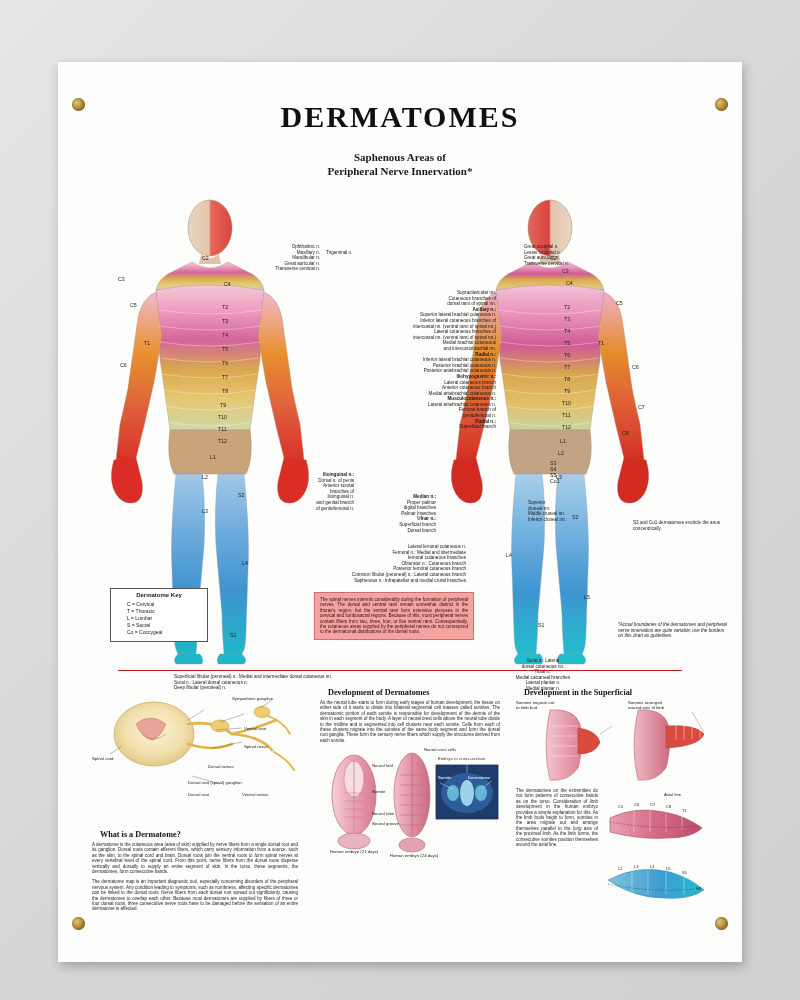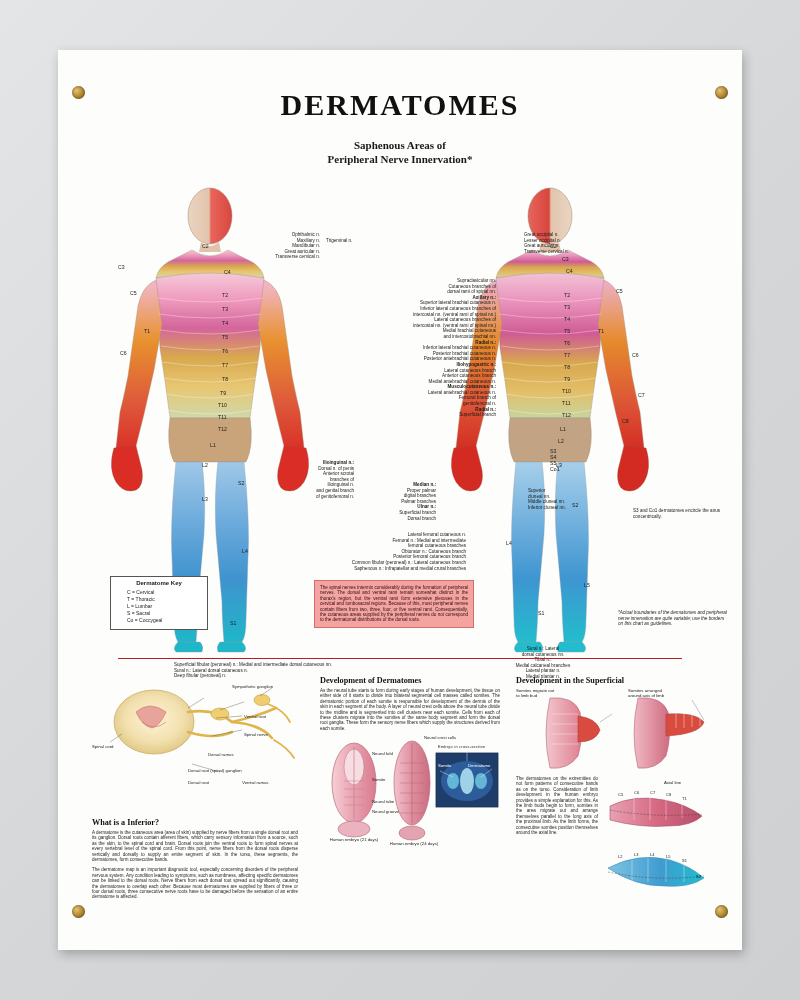--- a/index.html
+++ b/index.html
@@ -14,21 +14,21 @@
   #stage {
     position: relative;
     width: 800px;
     height: 1000px;
     background: linear-gradient(135deg,#e4e5e6 0%, #d5d6d8 55%, #cfd0d2 100%);
   }
   
   #poster {
     position: absolute;
     left: 58px;
-    top: 50px;
+    top: 62px;
     width: 684px;
     height: 900px;
     background: #fdfdfb;
     box-shadow: 2px 4px 10px rgba(0,0,0,0.25);
   }
   .grommet {
     position: absolute;
     width: 13px;
     height: 13px;
     border-radius: 50%;
@@ -179,20 +179,21 @@
     width: 684px;
     height: 284px;
   }
   .panel { position: absolute; }
   .ph {
     font-family: "Liberation Serif", serif;
     font-weight: bold;
     font-size: 8.2px;
     color: #111;
     margin-bottom: 3px;
+    margin-left: 8px;
   }
   .pbody {
     font-size: 4.5px;
     line-height: 5.4px;
     color: #1d1d1d;
     text-align: justify;
   }
   .caption {
     font-size: 4.3px;
     line-height: 5.2px;
@@ -570,21 +571,21 @@
         <div class="tinylabel" style="left:140px; top:8px;">Sympathetic ganglion</div>
         <div class="tinylabel" style="left:152px; top:38px;">Ventral root</div>
         <div class="tinylabel" style="left:152px; top:56px;">Spinal nerve</div>
         <div class="tinylabel" style="left:96px;  top:92px;">Dorsal root (spinal) ganglion</div>
         <div class="tinylabel" style="left:96px;  top:104px;">Dorsal root</div>
         <div class="tinylabel" style="left:150px; top:104px;">Ventral ramus</div>
         <div class="tinylabel" style="left:116px; top:76px;">Dorsal ramus</div>
       </div>
 
       <div class="panel" id="panel-whatis">
-        <div class="ph">What is a Inferior?</div>
+        <div class="ph">What is a Dermatome?</div>
         <div class="pbody" style="margin-bottom:5px;">A dermatome is the cutaneous area (area of skin) supplied by nerve fibers from a single dorsal root and its ganglion. Dorsal roots contain afferent fibers, which carry sensory information from a source, such as the skin, to the spinal cord and brain. Dorsal roots join the ventral roots to form spinal nerves at every vertebral level of the spinal cord. From this point, nerve fibers from the dorsal roots disperse vertically and dorsally to supply an entire segment of skin. In the torso, these segments, the dermatomes, form consecutive bands.</div>
         <div class="pbody">The dermatome map is an important diagnostic tool, especially concerning disorders of the peripheral nervous system. Any condition leading to symptoms, such as numbness, affecting specific dermatomes can be linked to the dorsal roots. Nerve fibers from each dorsal root spread out significantly, causing the dermatomes to overlap each other. Because most dermatomes are supplied by fibers of three or four dorsal roots, three consecutive nerve roots have to be damaged before the sensation of an entire dermatome is affected.</div>
       </div>
 
       <div class="panel" id="panel-dev">
         <div class="ph">Development of Dermatomes</div>
         <div class="pbody">As the neural tube starts to form during early stages of human development, the tissue on either side of it starts to divide into bilateral segmental cell masses called somites. The dermatomic portion of each somite is responsible for development of the dermis of the skin in each segment of the body. A layer of neural crest cells above the neural tube divide to the midline and is segmented into cell clusters near each somite. Cells from each of these clusters migrate into the somites of the same body segment and form the dorsal root ganglia. These form the sensory nerve fibers which supply the structures derived from each somite.</div>
 
         <div class="imgbox" style="margin-top:6px; height:118px;">
           <svg width="180" height="110" viewBox="0 0 180 110">

